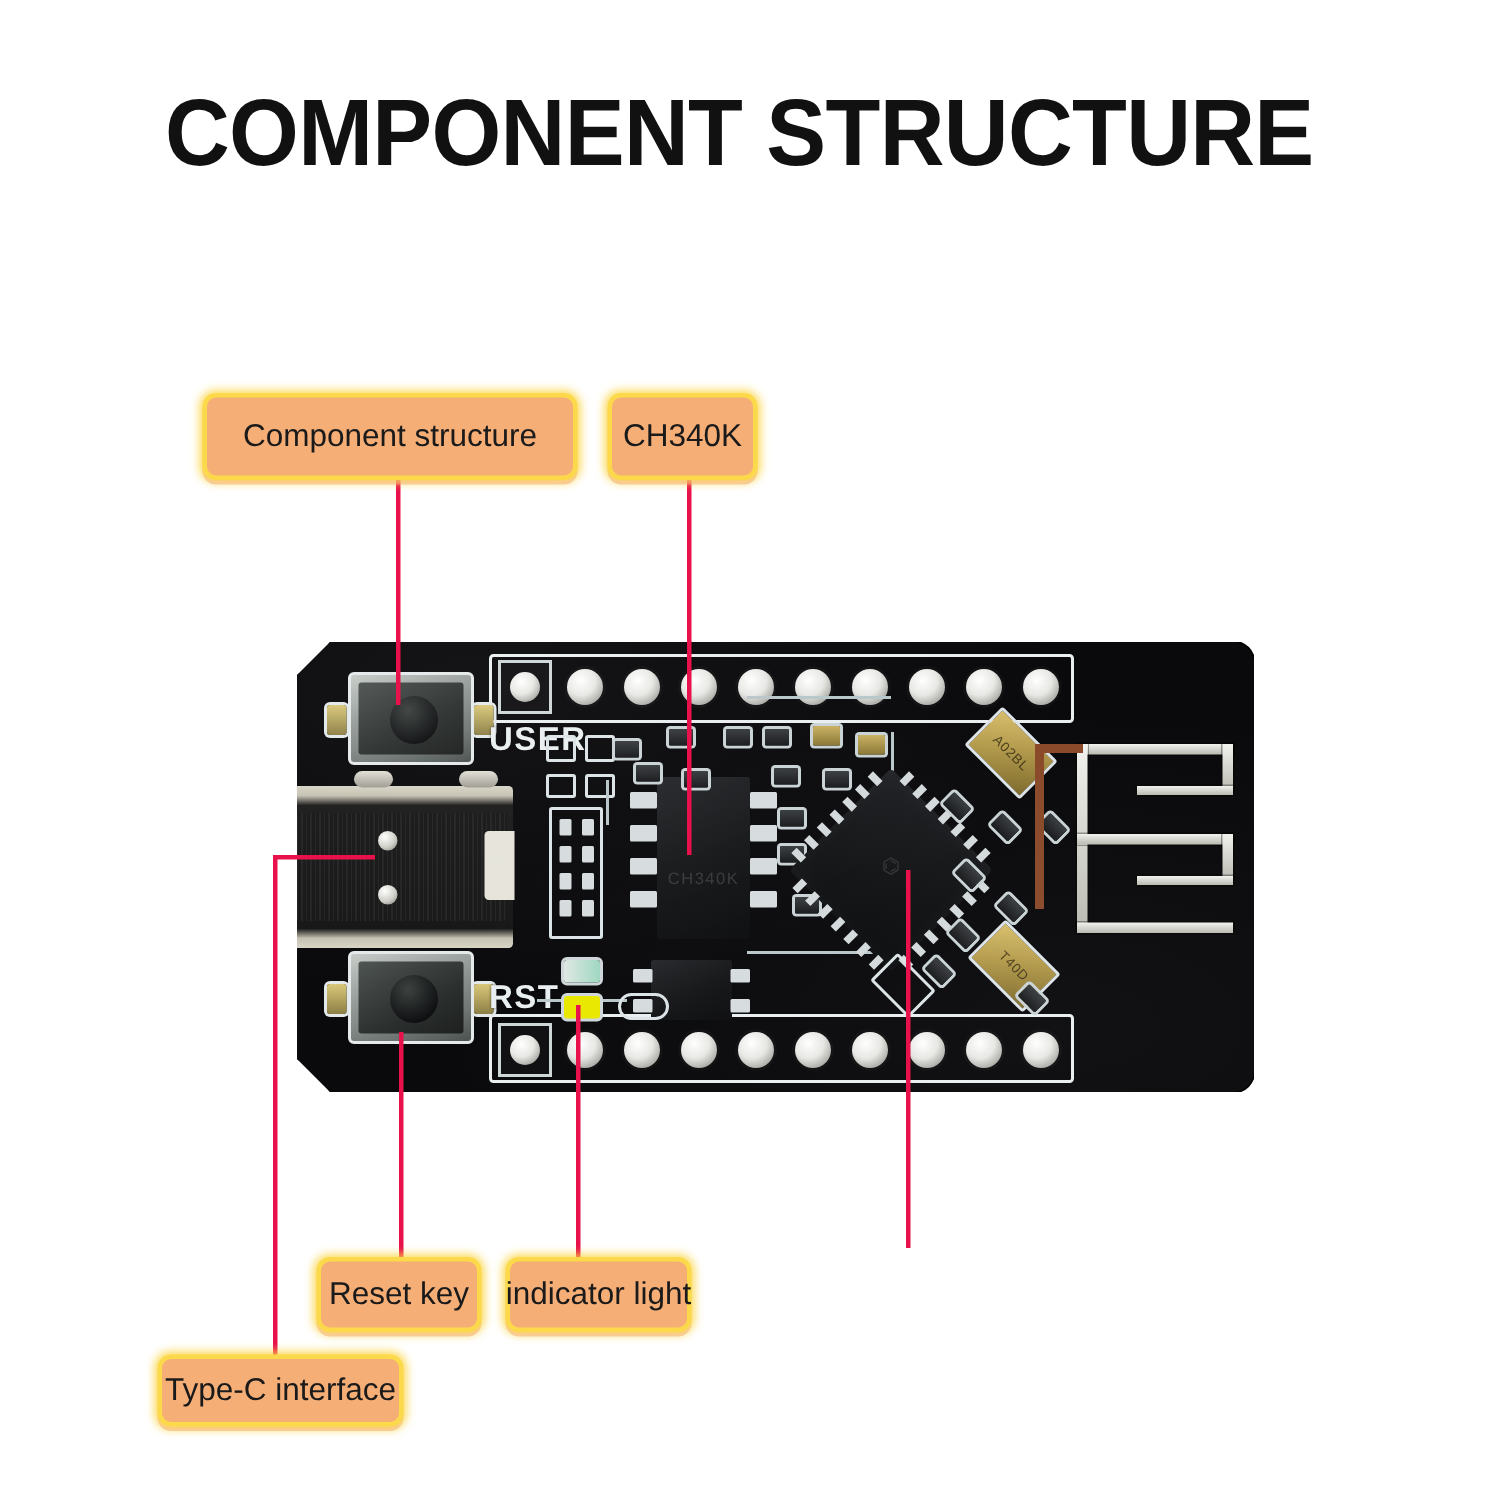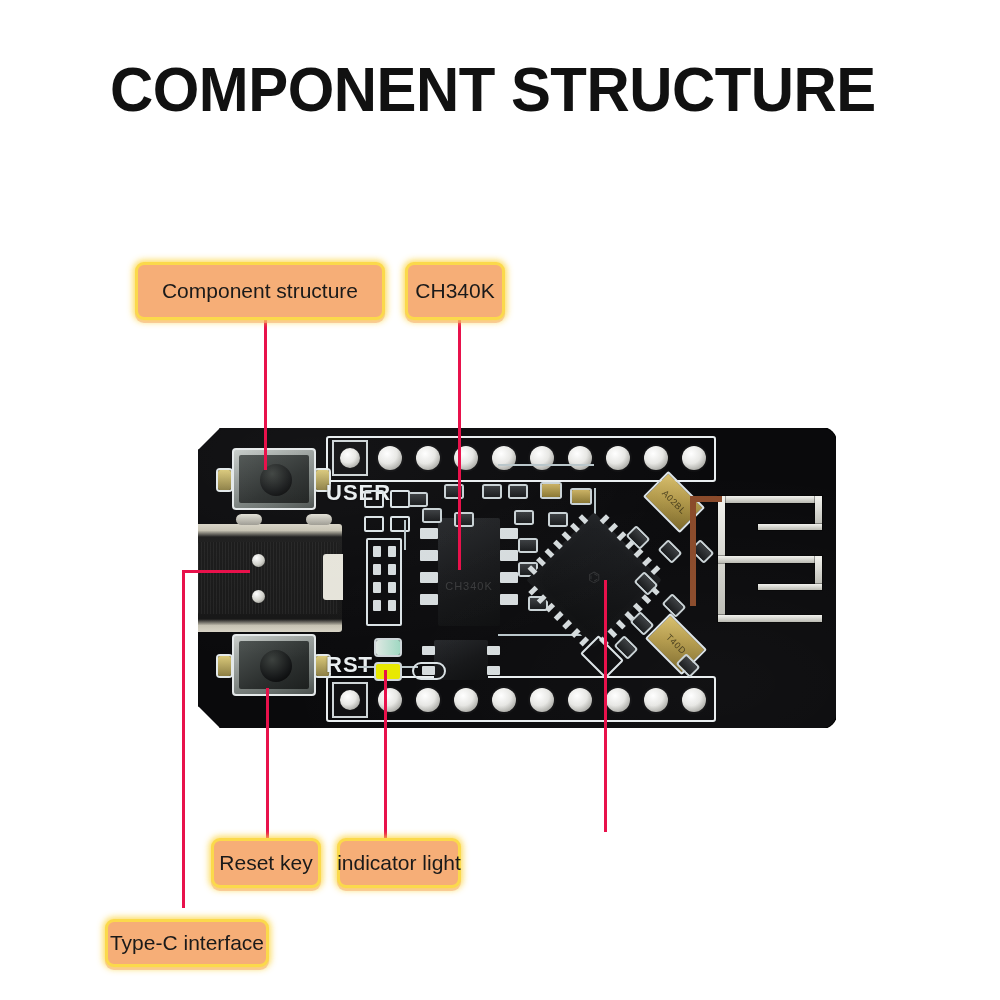--- a/index.html
+++ b/index.html
@@ -512,17 +512,17 @@
 
   <div class="callout" style="left:337px; top:838px; width:124px; height:50px;">
     <span>indicator light</span>
   </div>
 
   <div class="callout" style="left:211px; top:838px; width:110px; height:50px;">
     <span>Reset key</span>
   </div>
 
 
-  <div class="callout" style="left:105px; top:903px; width:164px; height:48px;margin-top:16px;">
+  <div class="callout" style="left:105px; top:903px; width:164px; height:48px;">
     <span>Type-C interface</span>
   </div>
 
 </div>
 
 </body></html>

